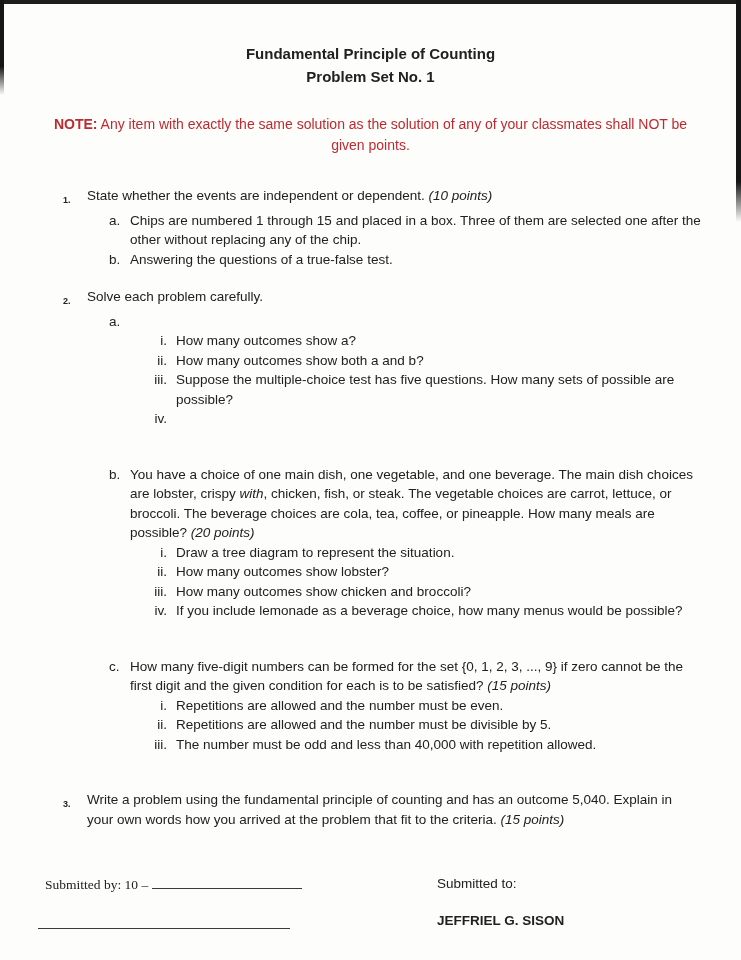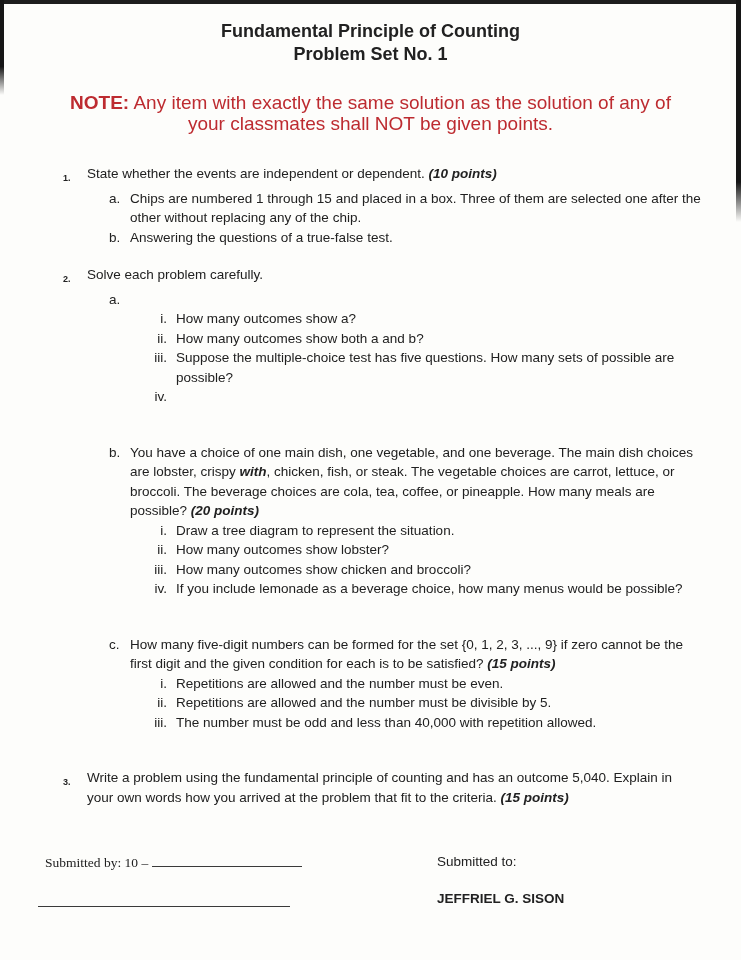--- a/index.html
+++ b/index.html
@@ -12,33 +12,33 @@
     -webkit-font-smoothing:antialiased;
   }
   .page{position:relative;width:741px;height:960px;overflow:hidden;background:#fdfdfb;}
   
   .edge-top{position:absolute;top:0;left:0;width:741px;height:4px;background:#1d1d1d;}
   .edge-right{position:absolute;top:0;right:0;width:5px;height:222px;
     background:linear-gradient(#161616 82%,rgba(22,22,22,0));}
   .edge-left{position:absolute;top:0;left:0;width:4px;height:95px;
     background:linear-gradient(#161616 70%,rgba(22,22,22,0));}
 
-  .title-block{margin-top:20px;text-align:center;font-weight:700;font-size:18px;line-height:23px;}
-  .note{margin:26px 52px 0 52px;text-align:center;color:#bd2b30;font-size:19px;line-height:21px;}
+  .title-block{margin-top:42px;text-align:center;font-weight:700;font-size:15px;line-height:23px;}
+  .note{margin:26px 52px 0 52px;text-align:center;color:#bd2b30;font-size:14px;line-height:21px;}
   .note b{font-weight:700;}
 
   .row{display:flex;line-height:19.5px;}
   .l1{padding-left:63px;padding-right:40px;}
   .l1 > .num{flex:0 0 24px;font-size:9px;font-weight:700;padding-top:5px;}
   .l2{padding-left:109px;padding-right:40px;}
   .l2 > .num{flex:0 0 21px;}
   .l3{padding-left:146px;padding-right:44px;}
   .l3 > .num{flex:0 0 21px;text-align:right;margin-right:9px;}
   .txt{flex:1;}
-  .pts{font-style:italic;font-weight:bold;}
+  .pts{font-style:italic;}
   .gap-md{height:18px;}
   .gap-lg{height:36px;}
 
   .q1{margin-top:30px;}
 
   .footer{margin-top:46px;display:flex;padding-left:45px;}
   .footer-left{width:392px;}
   .sub-by{white-space:nowrap;font-family:Liberation Serif, serif;}
   .blank1{display:inline-block;width:150px;border-bottom:1px solid #3a3a3a;height:13px;vertical-align:baseline;}
   .blank2{display:inline-block;width:252px;border-bottom:1px solid #3a3a3a;height:13px;margin-top:22px;margin-left:-7px;}

